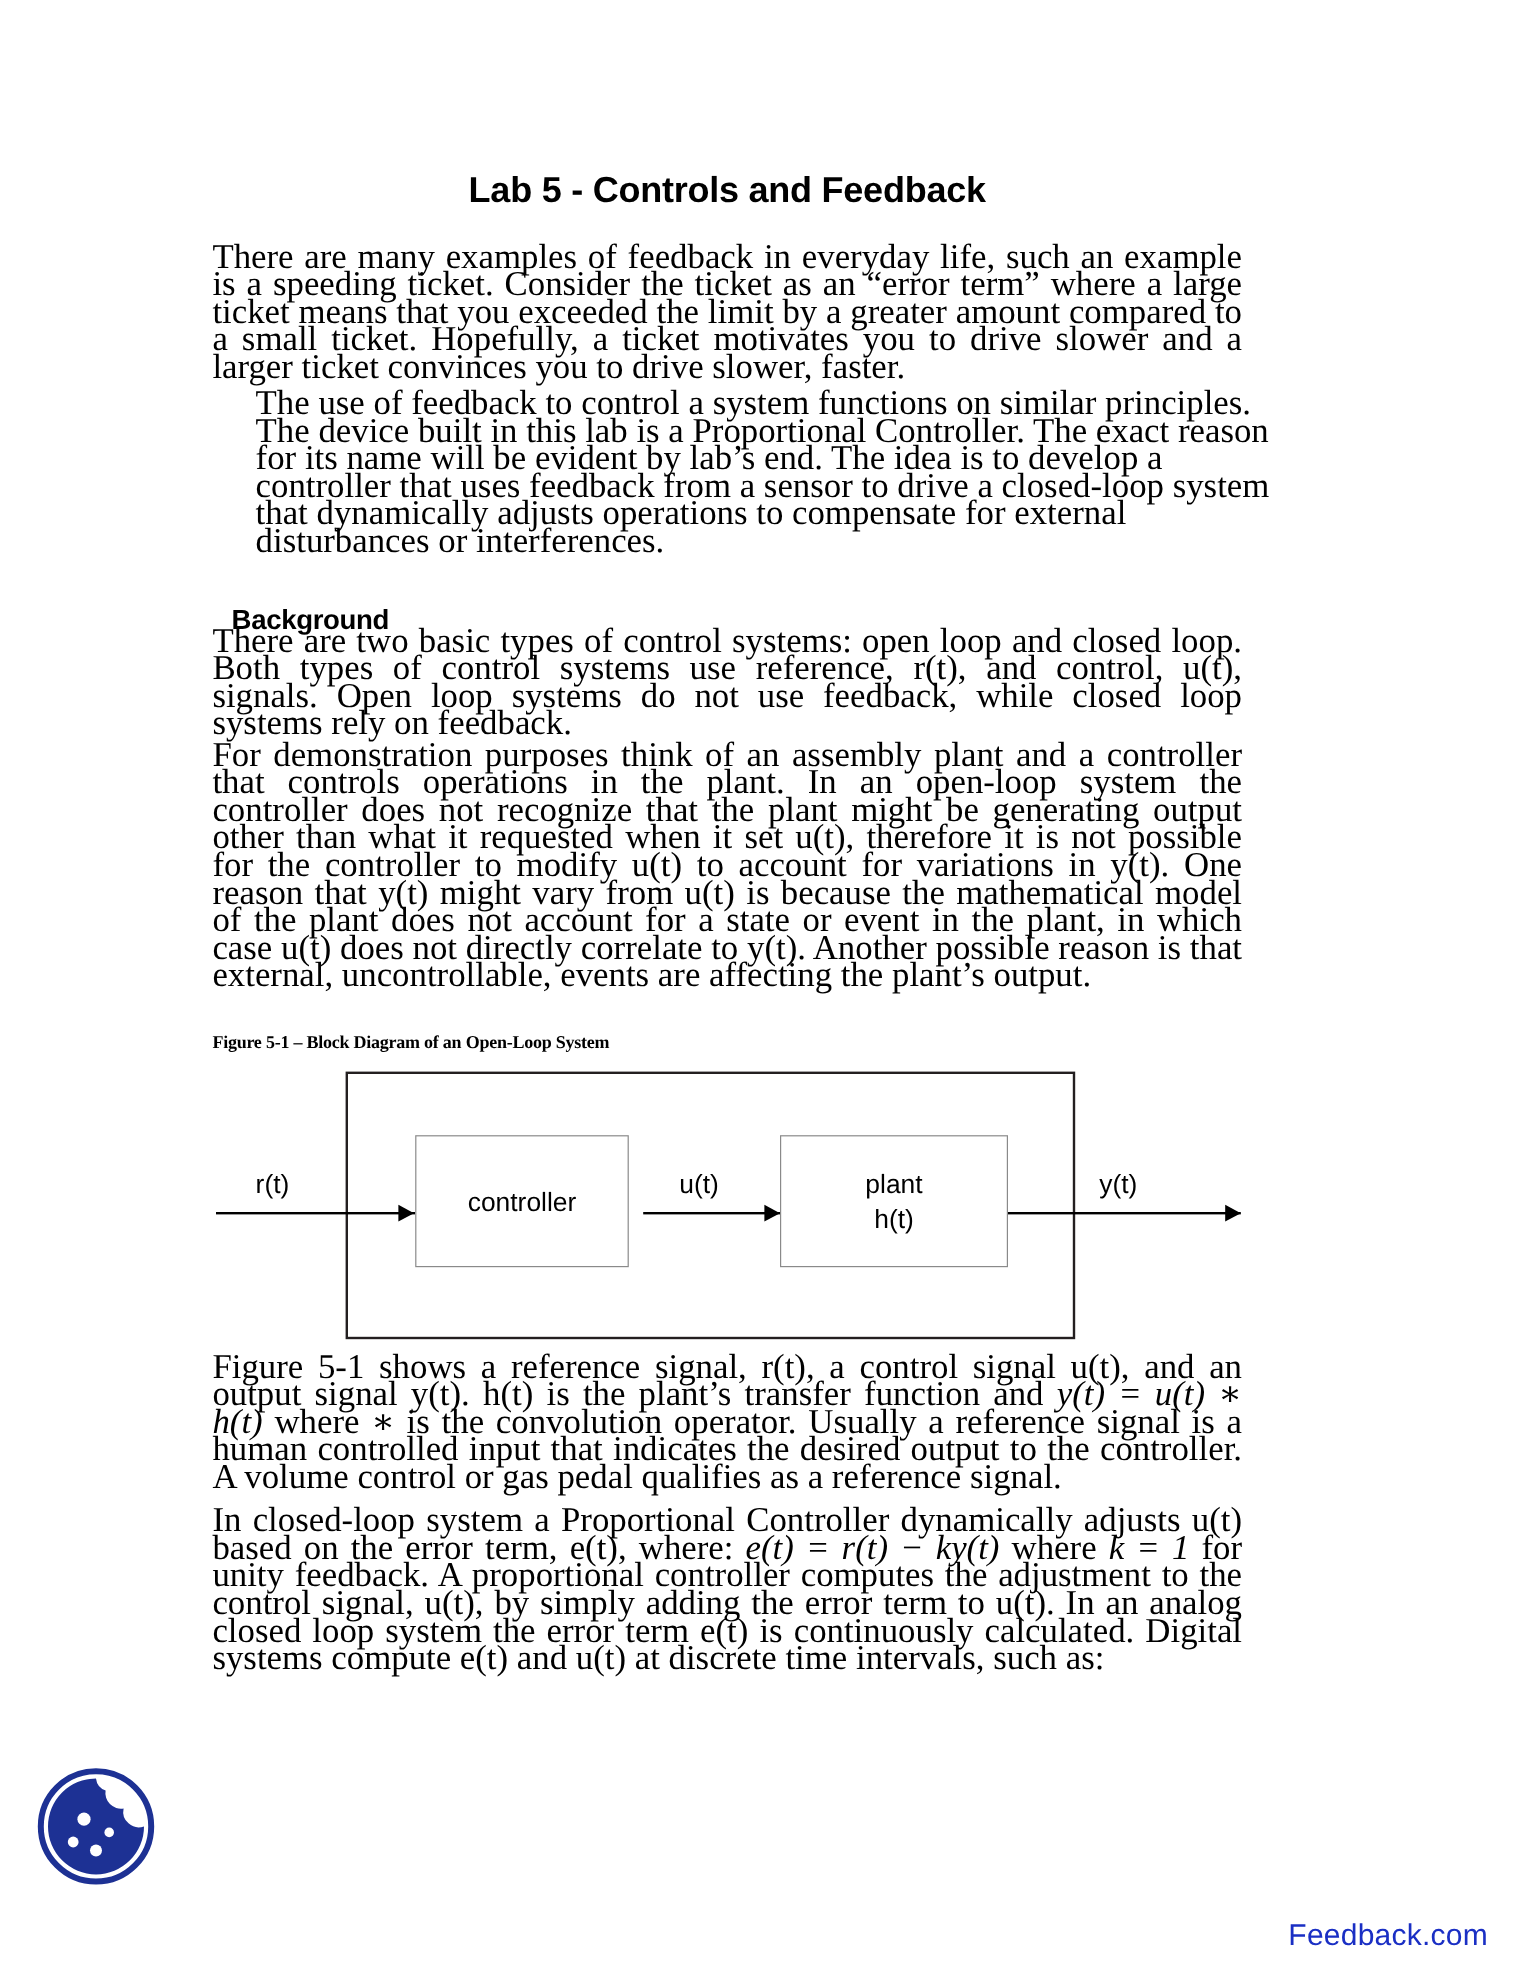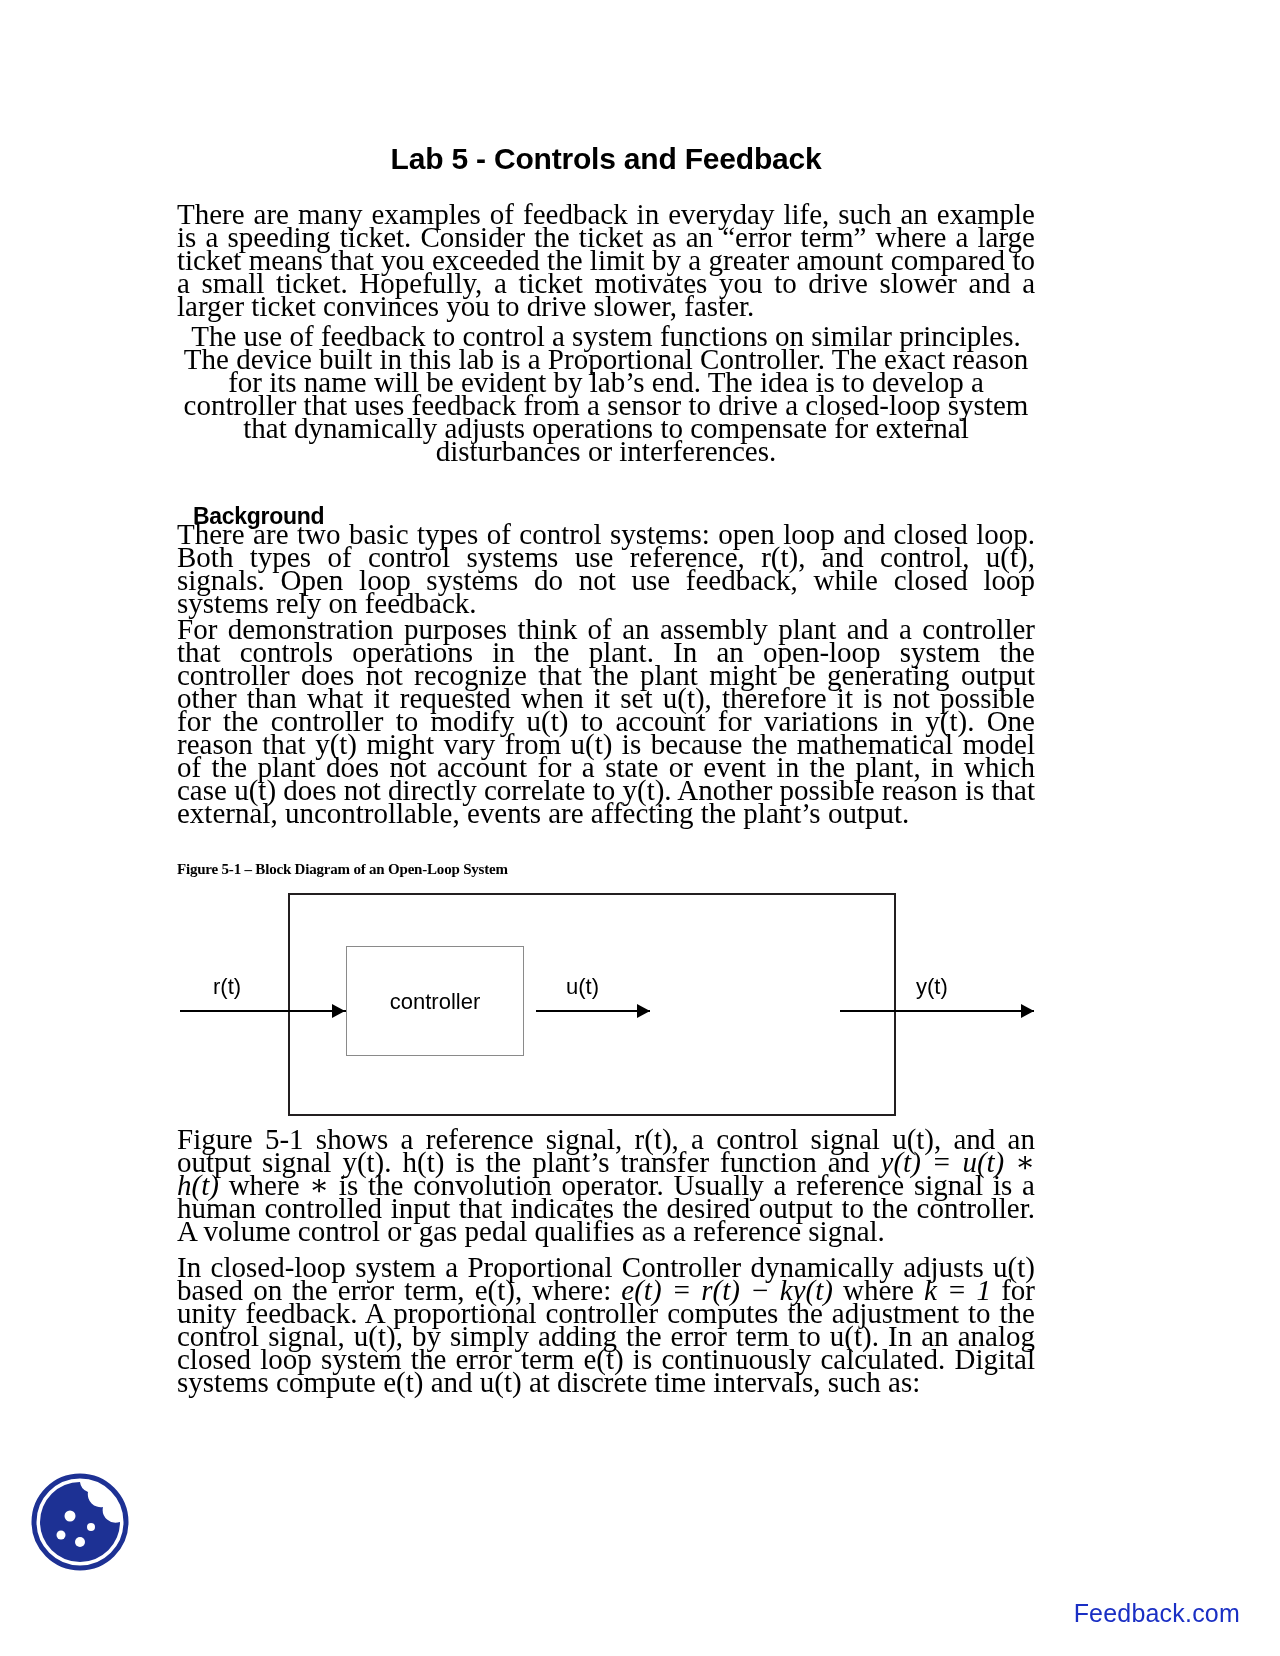--- a/index.html
+++ b/index.html
@@ -55,21 +55,22 @@
 
   p.body-par {
     font-size: 29px;
     line-height: 23px;
     margin: 0;
     padding: 0;
     text-align: justify;
     text-justify: inter-word;
   }
   p.body-par.ragged {
-    text-align: center;
+    text-align: left;
+    margin-left: 36px;
   }
 
   .fig-caption {
     font-size: 15px;
     font-weight: bold;
     line-height: 22px;
     margin: 0;
     letter-spacing: -0.2px;
   }
 
@@ -213,20 +214,24 @@
     <div class="hline wire-r"></div>
     <div class="arrowhead arw-r"></div>
 
     <div class="blk blk-controller">
       <span>controller</span>
     </div>
 
     <div class="hline wire-u"></div>
     <div class="arrowhead arw-u"></div>
 
+    <div class="blk blk-plant">
+      <span>plant</span>
+      <span>h(t)</span>
+    </div>
 
     <div class="hline wire-y"></div>
     <div class="arrowhead arw-y"></div>
 
     <div class="sig-label lbl-rt">r(t)</div>
     <div class="sig-label lbl-ut">u(t)</div>
     <div class="sig-label lbl-yt">y(t)</div>
 
   </div>
 

